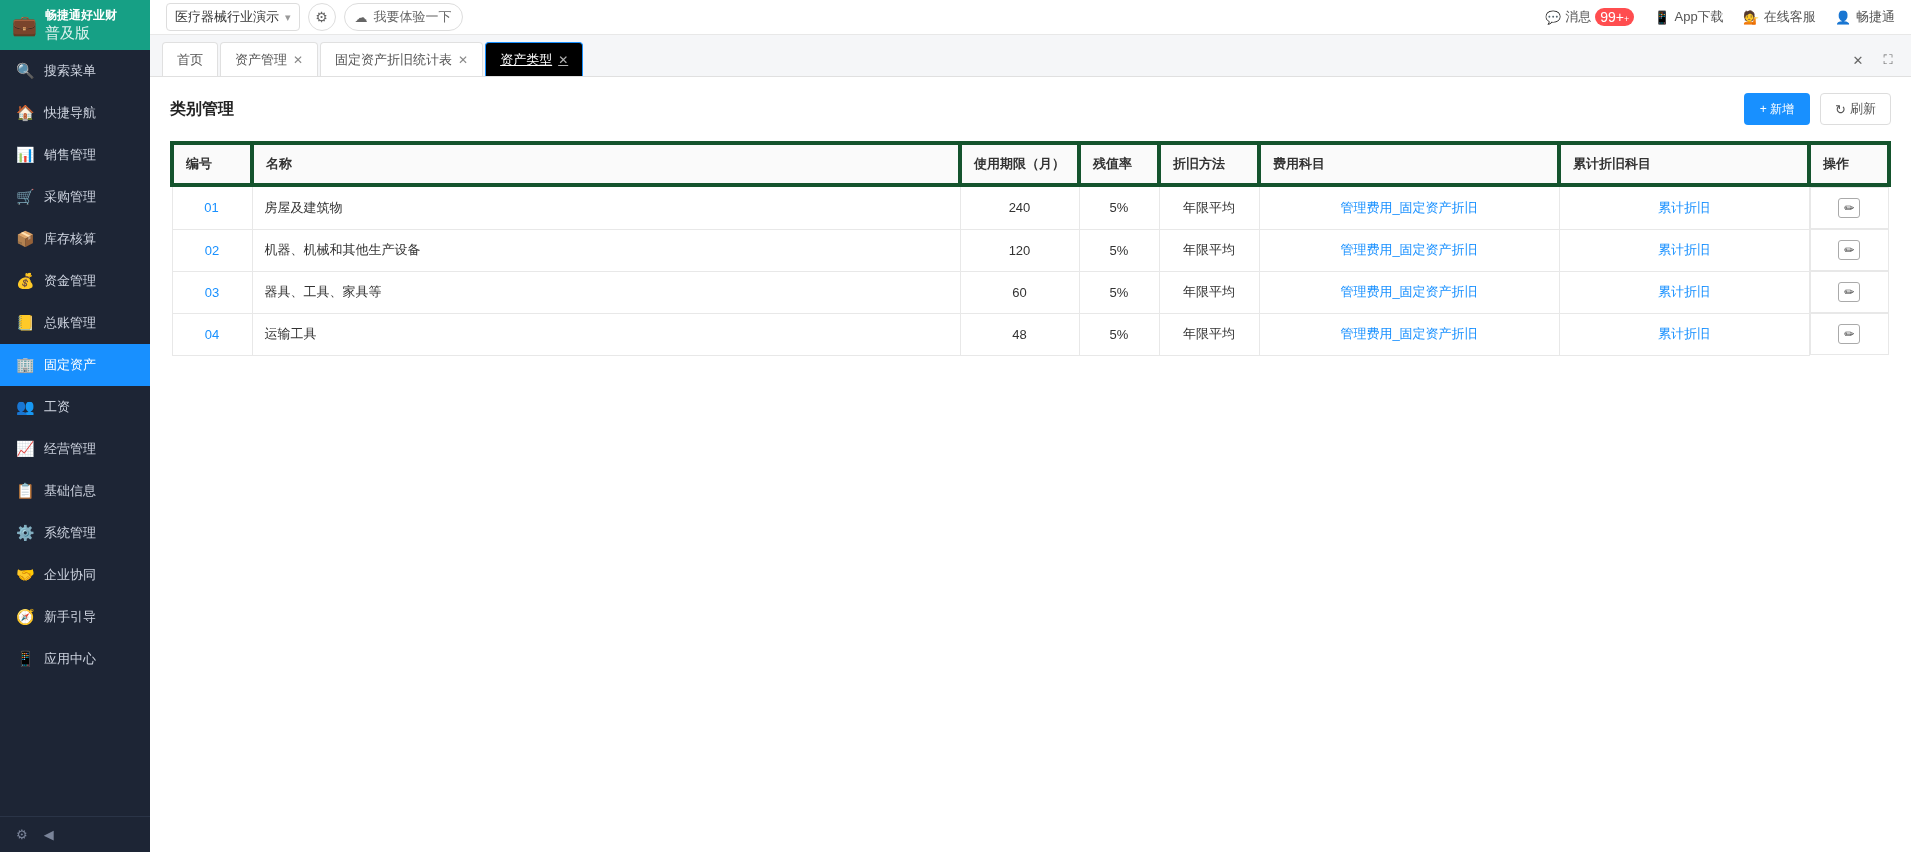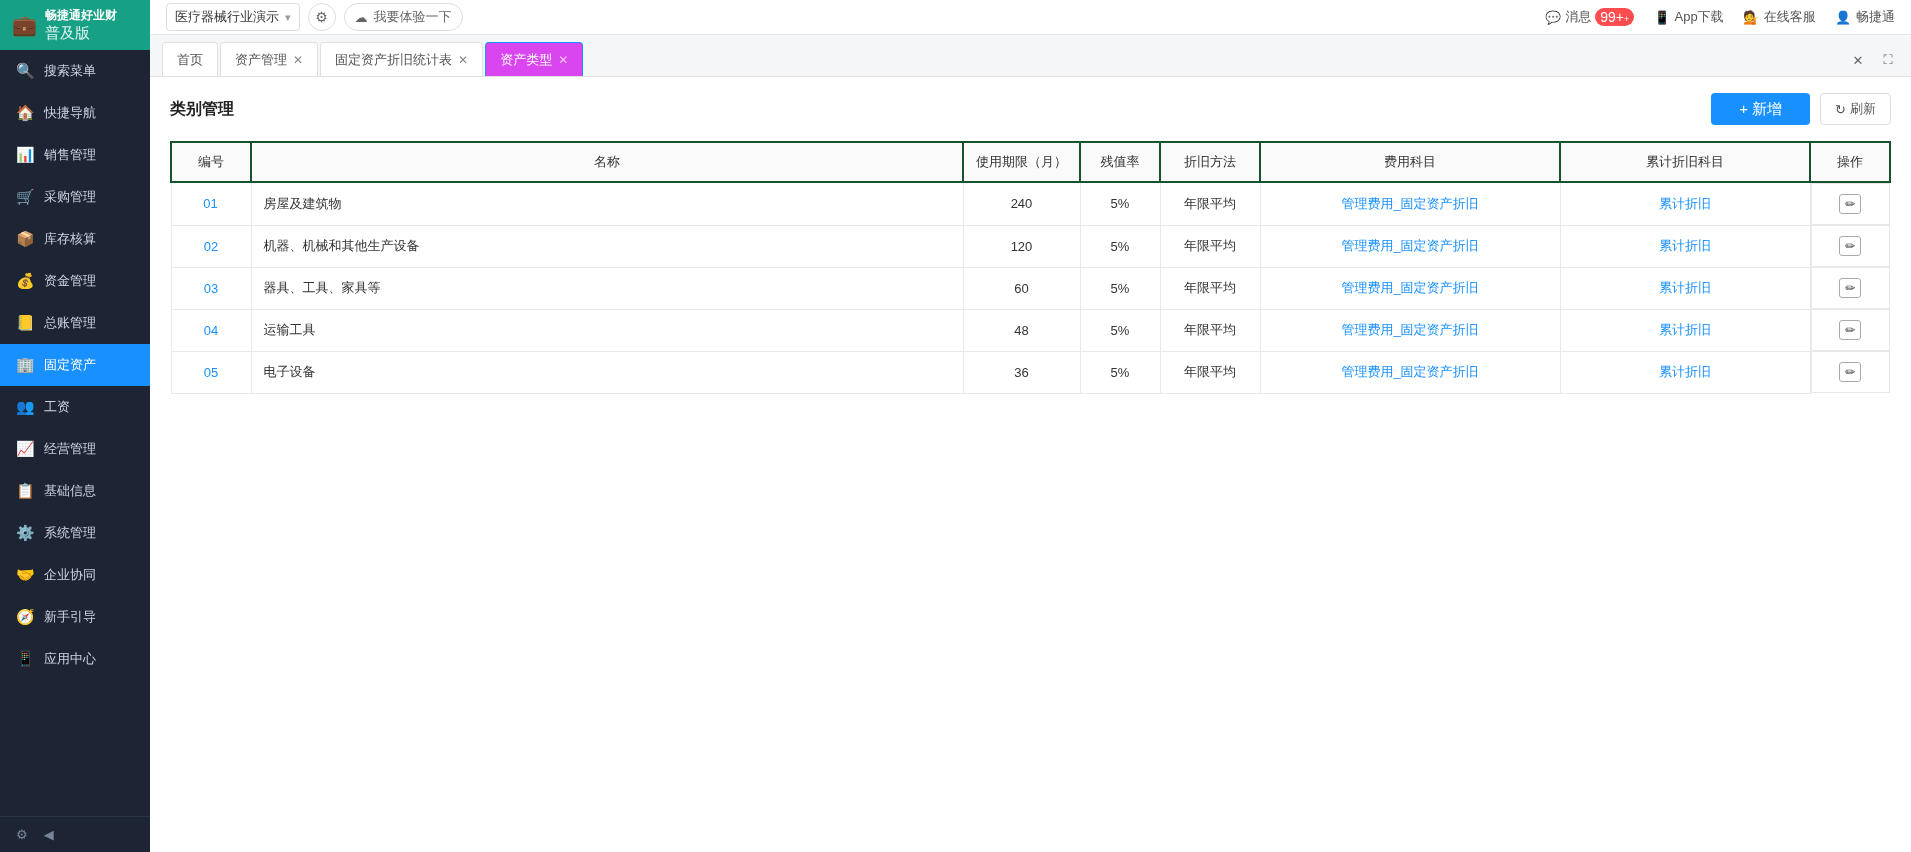--- a/index.html
+++ b/index.html
@@ -145,23 +145,24 @@
       border: 1px solid #e0e0e0;
       border-bottom: none;
       border-radius: 4px 4px 0 0;
       background: white;
       font-size: 13px;
       color: #555;
       cursor: pointer;
       white-space: nowrap;
     }
     .tab.active {
-      background: #d946ef;
+      background: #000000;
       color: white;
       border-color: #1890ff;
+      text-decoration: underline;
     }
     .tab .close { font-size: 12px; opacity: 0.7; cursor: pointer; }
     .tab.active .close { color: white; }
     .tabbar-controls {
       position: absolute;
       right: 12px;
       bottom: 5px;
       display: flex;
       gap: 8px;
     }
@@ -192,24 +193,24 @@
       color: #222;
     }
     .page-actions {
       display: flex;
       gap: 10px;
     }
     .btn-primary {
       background: #1890ff;
       color: white;
       border: none;
-      padding: 6px 28px;
+      padding: 6px 16px;
       border-radius: 4px;
       cursor: pointer;
-      font-size: 15px;
+      font-size: 12px;
       display: flex;
       align-items: center;
       gap: 4px;
     }
     .btn-default {
       background: white;
       color: #555;
       border: 1px solid #ddd;
       padding: 6px 14px;
       border-radius: 4px;
@@ -223,24 +224,24 @@
     
     .data-table {
       width: 100%;
       border-collapse: collapse;
       font-size: 13px;
     }
     .data-table thead tr {
       background: #fafafa;
     }
     .data-table th {
-      border: 2px solid #14532d;
+      border: 4px solid #14532d;
       padding: 10px 12px;
-      text-align: center;
-      font-weight: 400;
+      text-align: left;
+      font-weight: 700;
       color: #333;
       white-space: nowrap;
     }
     .data-table td {
       border: 1px solid #e8e8e8;
       padding: 10px 12px;
       color: #333;
     }
     .td-center { text-align: center; }
     .edit-icon { color: #555; cursor: pointer; font-size: 14px; display: flex; justify-content: center; }
@@ -458,28 +459,16 @@
       <td>运输工具</td>
       <td class="td-center">48</td>
       <td class="td-center">5%</td>
       <td class="td-center">年限平均</td>
       <td class="td-center" style="color:#1890ff;cursor:pointer;">管理费用_固定资产折旧</td>
       <td class="td-center" style="color:#1890ff;cursor:pointer;">累计折旧</td>
       <td class="td-center edit-icon">
         <span style="border:1px solid #aaa;padding:2px 5px;border-radius:3px;cursor:pointer;font-size:12px;">✏</span>
       </td>
     </tr>
-          <tr>
-      <td class="td-center" style="color:#1890ff;cursor:pointer;">05</td>
-      <td>电子设备</td>
-      <td class="td-center">36</td>
-      <td class="td-center">5%</td>
-      <td class="td-center">年限平均</td>
-      <td class="td-center" style="color:#1890ff;cursor:pointer;">管理费用_固定资产折旧</td>
-      <td class="td-center" style="color:#1890ff;cursor:pointer;">累计折旧</td>
-      <td class="td-center edit-icon">
-        <span style="border:1px solid #aaa;padding:2px 5px;border-radius:3px;cursor:pointer;font-size:12px;">✏</span>
-      </td>
-    </tr>
         </tbody>
     </table>
   </div>
 </div>
 
 </body></html>

